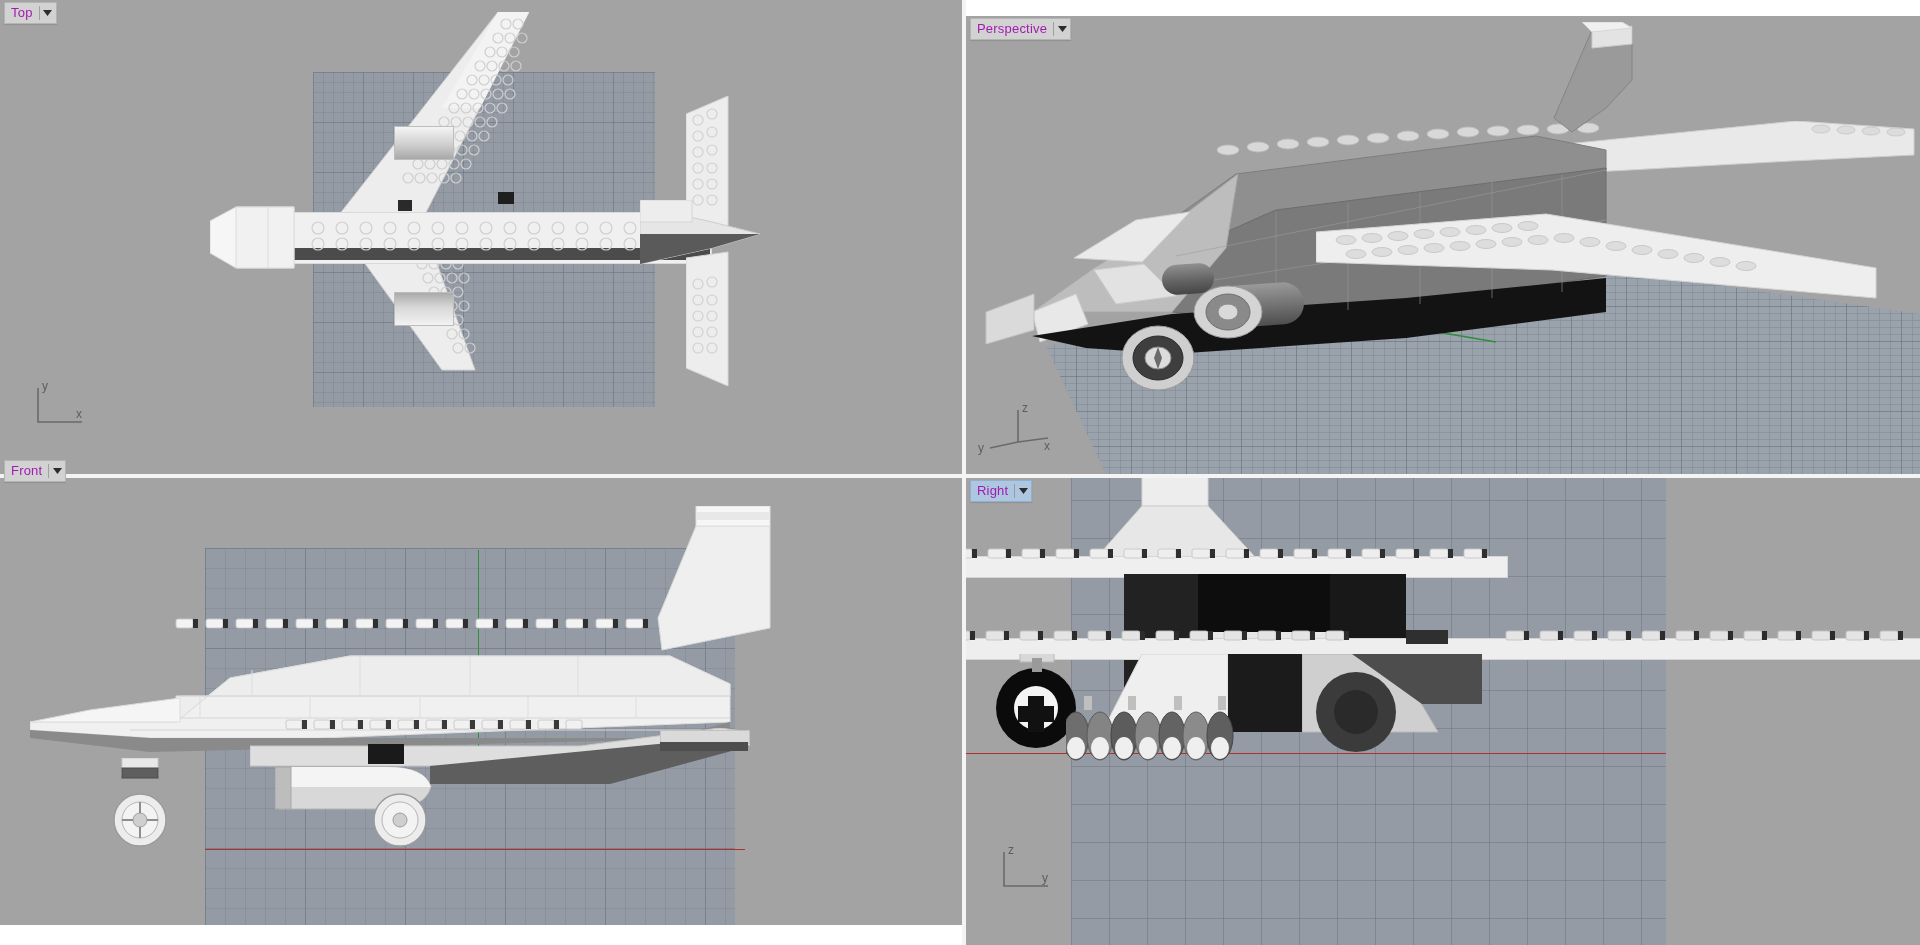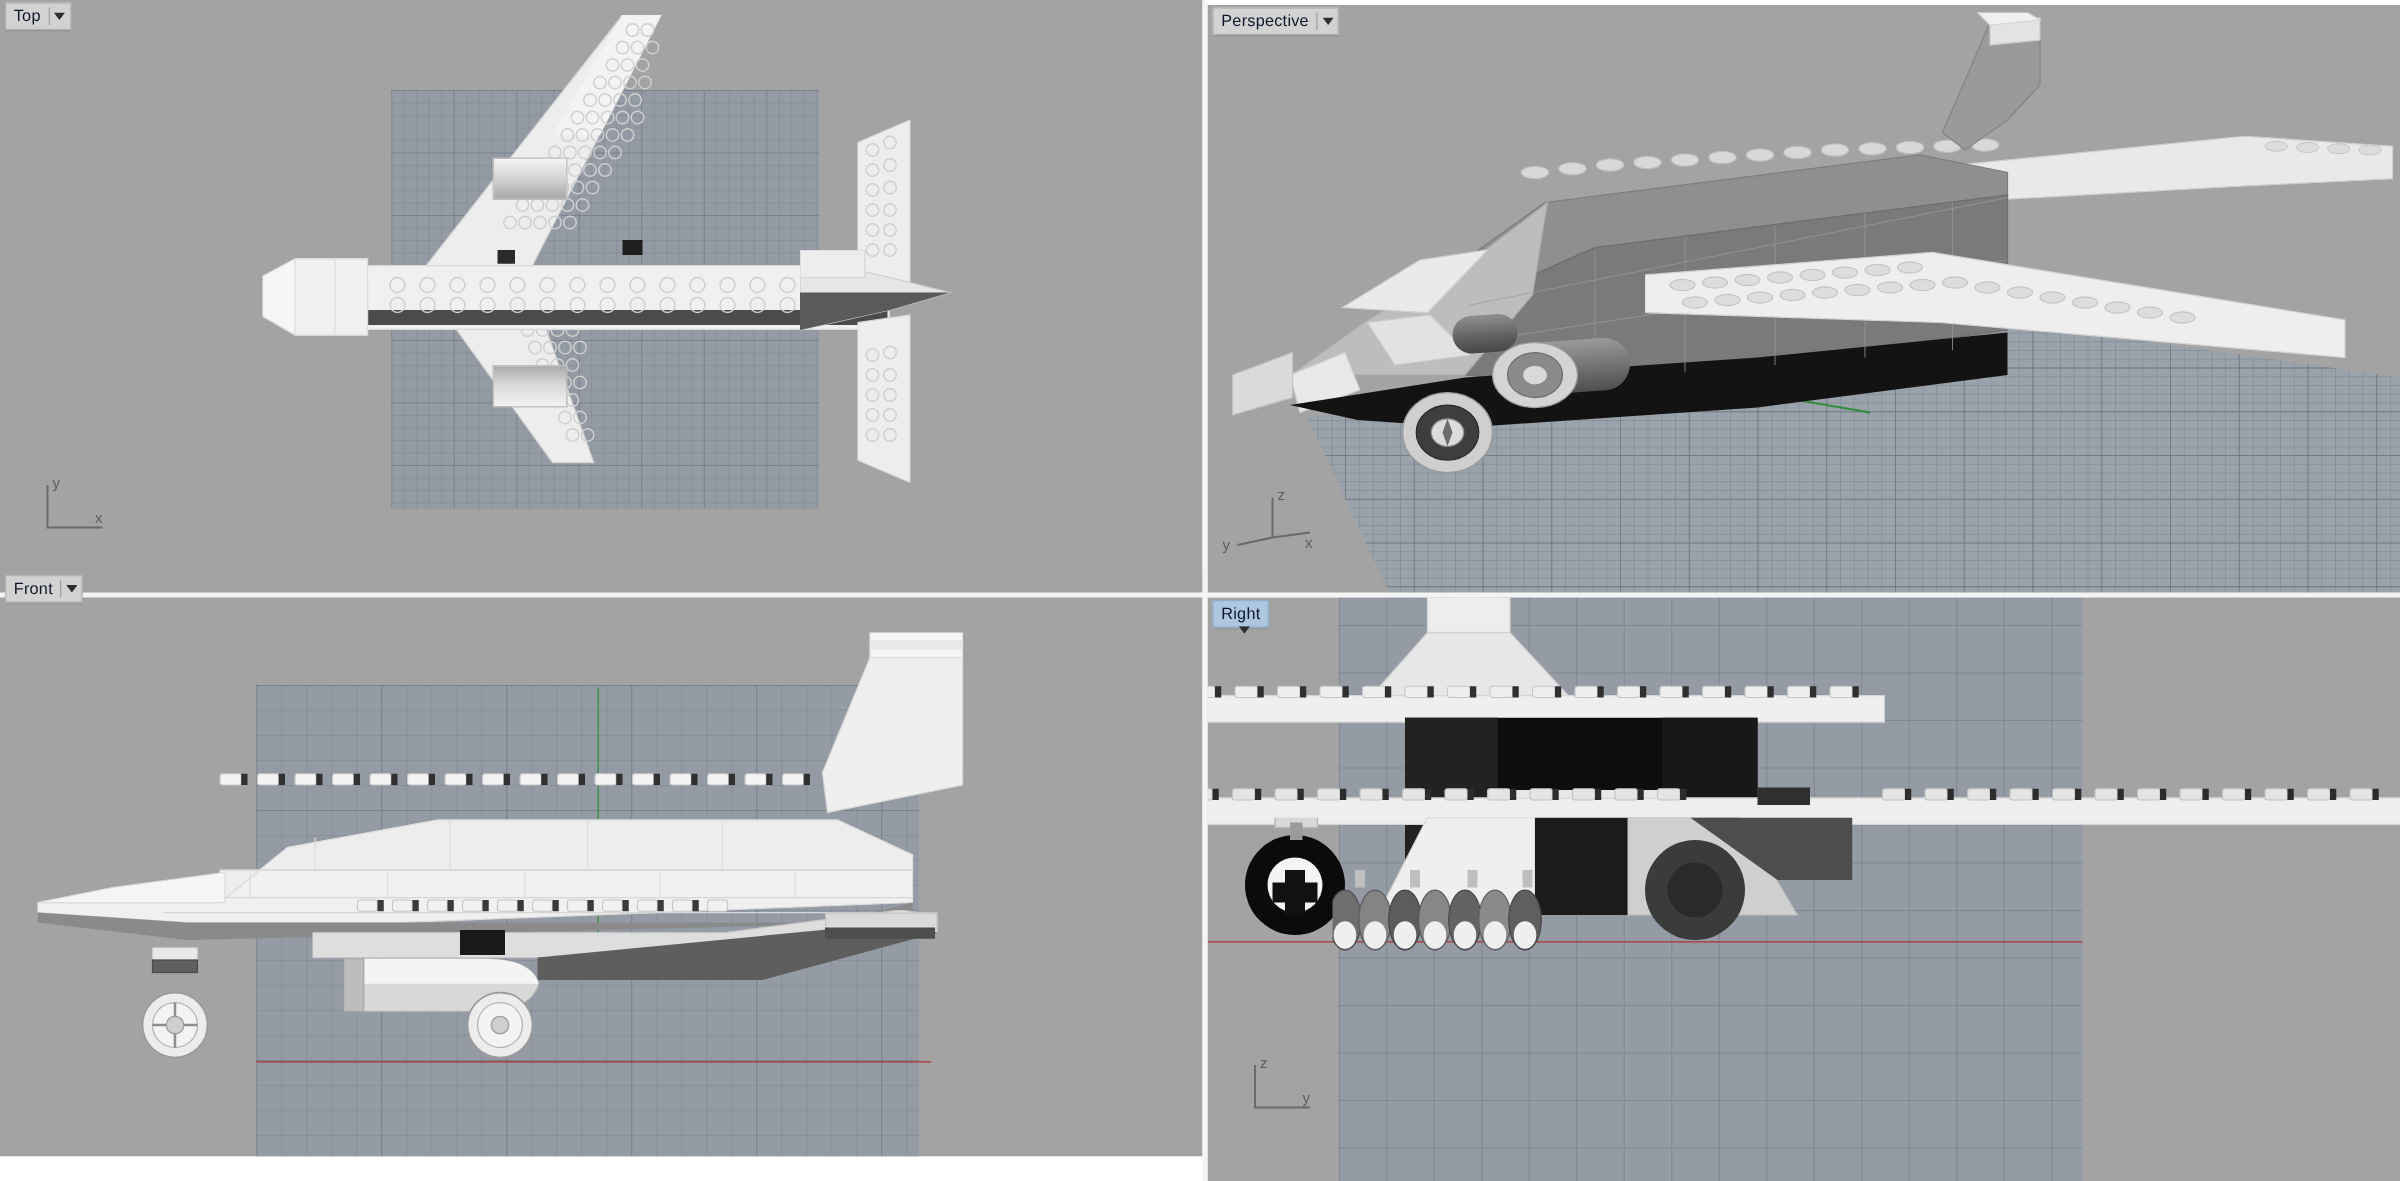--- a/index.html
+++ b/index.html
@@ -4,35 +4,35 @@
 <title>CAD 4-Viewport</title>
 <style>
   html,body{margin:0;padding:0;background:#a0a0a0;}
   body{width:1920px;height:945px;overflow:hidden;font-family:"Liberation Sans",sans-serif;}
 
   #app{position:relative;width:1920px;height:945px;background:#ffffff;}
 
   
   .vp{position:absolute;overflow:hidden;background:#a3a3a3;}
   #vp-top   {left:0px;   top:0px;   width:962px; height:474px;}
-  #vp-persp {left:966px; top:4px;   width:954px; height:474px;text-decoration:underline;}
+  #vp-persp {left:966px; top:16px;   width:954px; height:474px;text-decoration:underline;}
   #vp-front {left:0px;   top:458px; width:962px; height:467px;}
   #vp-right {left:966px; top:478px; width:954px; height:467px;}
 
   
   .divider{position:absolute;background:#f4f4f4;}
   #div-v{left:962px;top:0;width:4px;height:945px;}
   #div-h{left:0;top:474px;width:1920px;height:4px;}
 
   
   .vp-title{position:absolute;left:4px;top:2px;display:flex;align-items:center;
             height:20px;background:#d2d2d2;border:1px solid #b4b4b4;
-            font-size:13px;color:#0f172a;z-index:30;padding:0 0 0 6px;
+            font-size:13px;color:#a21caf;z-index:30;padding:0 0 0 6px;
             box-shadow:0 1px 1px rgba(0,0,0,.10);}
-  .vp-title.active{background:#aec6e0;border-color:#8fb0d0;flex-direction:column;}
+  .vp-title.active{background:#aec6e0;border-color:#8fb0d0;}
   .vp-title .lbl{padding-right:6px;letter-spacing:.2px;line-height:20px;}
   .vp-title .sep{width:1px;height:14px;background:#8a8a8a;opacity:.7;}
   .vp-title .caret{width:16px;height:20px;display:flex;align-items:center;justify-content:center;}
   .vp-title .caret svg{display:block;}
 
   
   .gizmo{position:absolute;z-index:25;pointer-events:none;}
   .gizmo svg{display:block;}
   .gizmo text{font-family:"Liberation Sans",sans-serif;font-size:12px;fill:#5d5d5d;}
 

